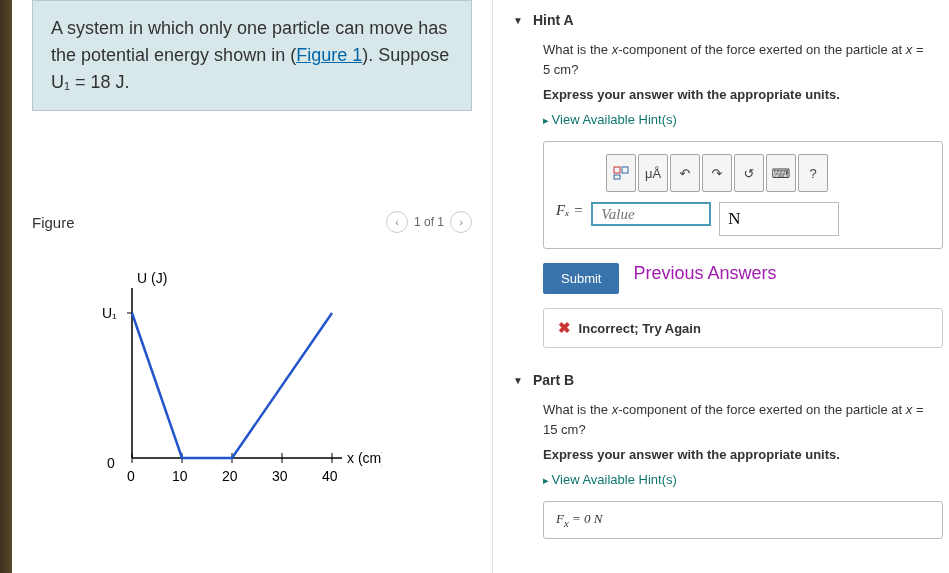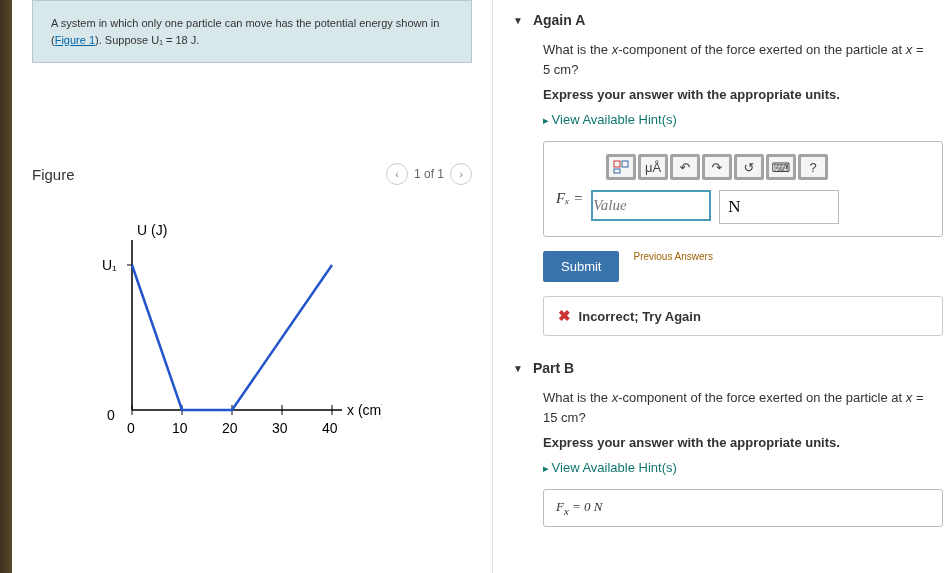--- a/index.html
+++ b/index.html
@@ -1,42 +1,42 @@
 <!DOCTYPE html>
 <html><head>
 <meta charset="utf-8">
 <style>
 *{box-sizing:border-box;margin:0;padding:0}
 body{font-family:Arial,Helvetica,sans-serif;background:#e8e8e8;width:949px;height:573px;overflow:hidden;display:flex}
 .left-edge{width:12px;background:linear-gradient(90deg,#3a2f1a,#5a4a2a);flex-shrink:0}
 .left{width:480px;background:#fff;padding:0;display:flex;flex-direction:column;flex-shrink:0}
 .right{flex:1;background:#fff;border-left:1px solid #e0e0e0;display:flex;flex-direction:column;overflow:hidden}
-.problem-box{background:#d8e8ea;border:1px solid #b8c8ca;padding:14px 18px;margin:0 20px;font-size:11px;color:#333;line-height:1.5}
+.problem-box{background:#d8e8ea;border:1px solid #b8c8ca;padding:14px 18px;margin:0 20px;font-size:18px;color:#333;line-height:1.5}
 .problem-box a{color:#0066aa;text-decoration:underline}
 .fig-hd{display:flex;justify-content:space-between;align-items:center;padding:10px 20px;font-size:15px;color:#333;margin-top:90px}
 .pager{display:flex;align-items:center;gap:6px;font-size:12px;color:#666}
 .pg-btn{width:22px;height:22px;border:1px solid #ccc;border-radius:50%;background:#fff;display:flex;align-items:center;justify-content:center;cursor:pointer;color:#888;font-size:11px}
 .fig-area{padding:20px 40px}
 .part-hd{display:flex;align-items:center;gap:10px;padding:12px 20px;font-size:14px;font-weight:bold;color:#333}
 .caret{font-size:10px;color:#333;cursor:pointer}
 .part-body{padding:0 20px 12px 50px;font-size:13px;color:#333}
 .q{margin-bottom:8px;line-height:1.5}
 .instr{font-weight:bold;margin-bottom:10px}
 .hints{color:#0f766e;font-size:13px;cursor:pointer;margin-bottom:14px}
 .hints::before{content:"▸ ";font-size:11px}
 .ans-box{border:1px solid #bbb;border-radius:3px;padding:12px;background:#fff;margin-bottom:14px;width:400px}
 .toolbar{display:flex;gap:2px;margin-bottom:10px;margin-left:50px}
-.tb{height:26px;min-width:30px;border:3px solid #a3a3a3;background:#f5f5f5;display:flex;align-items:center;justify-content:center;cursor:pointer;font-size:13px;border-radius:2px;color:#444}
+.tb{height:38px;min-width:30px;border:1px solid #a3a3a3;background:#f5f5f5;display:flex;align-items:center;justify-content:center;cursor:pointer;font-size:13px;border-radius:2px;color:#444}
 .input-row{display:flex;gap:8px;font-size:15px}
 .label-fx{font-style:italic;font-family:'Times New Roman',serif}
-.val-in{border:2px solid #4a9ab8;height:31px;width:120px;padding:0 0;font-style:italic;font-size:15px;font-family:'Times New Roman',serif;color:#888}
+.val-in{border:2px solid #4a9ab8;height:24px;width:120px;padding:0 8px;font-style:italic;font-size:15px;font-family:'Times New Roman',serif;color:#888}
 .unit-in{border:1px solid #bbb;height:34px;width:120px;padding:0 8px;font-size:17px;font-family:'Times New Roman',serif}
 .submit-row{display:flex;align-items:flex-start;gap:14px;margin-bottom:14px}
 .submit{background:#3973ac;color:#fff;border:none;padding:8px 18px;font-size:13px;cursor:pointer;border-radius:2px}
-.prev-link{color:#a16207;font-size:10px;cursor:pointer}
+.prev-link{color:#a21caf;font-size:18px;cursor:pointer}
 .feedback{border:1px solid #ccc;border-radius:3px;padding:10px 14px;background:#fff;font-size:13px;font-weight:bold;display:flex;gap:8px;align-items:center;width:400px}
 .x-ic{color:#c33;font-size:15px;font-weight:bold}
 .partb .ans-box{padding:9px 12px}
 svg text{font-family:Arial;font-size:14px}
 </style>
 </head>
 <body>
 
 <div class="left-edge"></div>
 
@@ -74,21 +74,21 @@
       <text x="270" y="218">40</text>
       <text x="295" y="200">x (cm)</text>
       <polyline points="80,50 130,195 180,195 280,50" fill="none" stroke="#2255cc" stroke-width="2.5"></polyline>
     </svg>
   </div>
 </div>
 
 <div class="right">
   <div class="part-hd">
     <span class="caret">▼</span>
-    <span>Again A</span>
+    <span>Hint A</span>
   </div>
   <div class="part-body">
     <div class="q">What is the <i>x</i>-component of the force exerted on the particle at <i>x</i> = 5 cm?</div>
     <div class="instr">Express your answer with the appropriate units.</div>
     <div class="hints">View Available Hint(s)</div>
 
     <div class="ans-box">
       <div class="toolbar">
         <div class="tb">
             <svg width="16" height="14">

